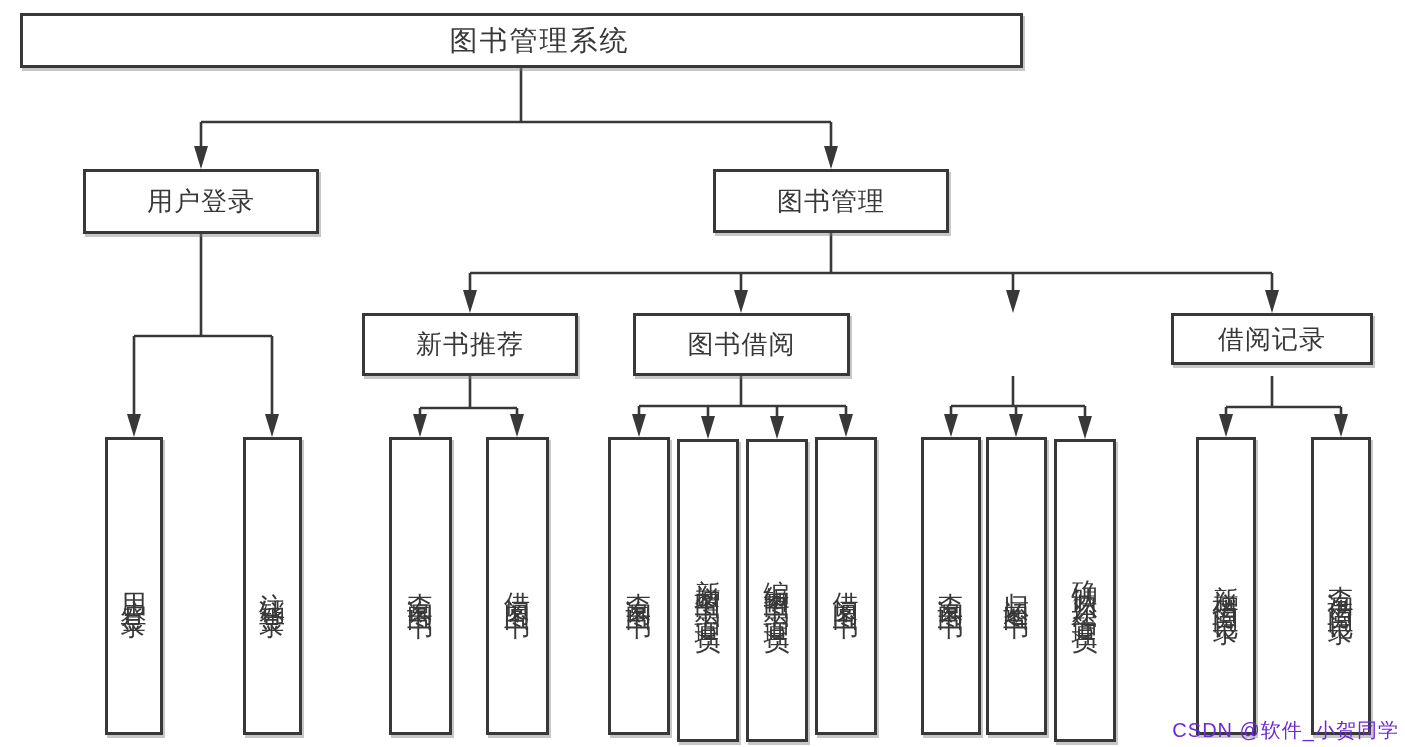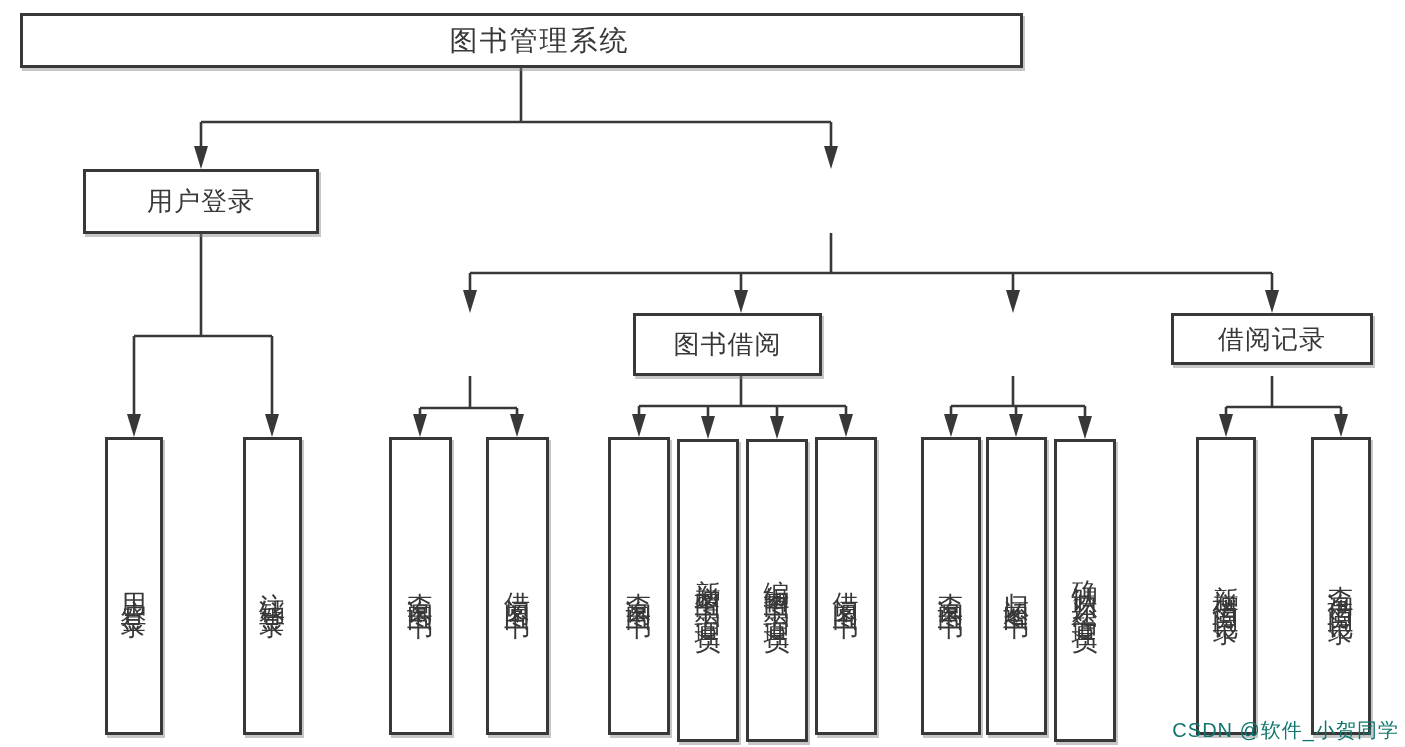--- a/index.html
+++ b/index.html
@@ -27,21 +27,21 @@
     text-orientation:mixed;
     font-size:26px;
     letter-spacing:7px;
     line-height:1;
     color:#383838;
   }
   .watermark{
     position:absolute;
     right:6px;bottom:3px;
     font-size:20px;
-    color:#0f766e;
+    color:#6d28d9;
     letter-spacing:1px;
     white-space:nowrap;
   }
 </style>
 </head>
 <body>
 
 <div class="canvas">
 
   <svg class="connectors" viewBox="0 0 1405 747" xmlns="http://www.w3.org/2000/svg">
@@ -84,22 +84,28 @@
     </g>
   </svg>
 
   <div class="node hnode rootnode" style="left:20px;top:13px;width:1003px;height:55px;">
     <span>图书管理系统</span>
   </div>
 
   <div class="node hnode" style="left:83px;top:169px;width:236px;height:65px;">
     <span>用户登录</span>
   </div>
+  <div class="node hnode" style="left:713px;top:169px;width:236px;height:64px;">
+    <span>图书管理</span>
+  </div>
 
-  <div class="node hnode" style="left:633px;top:313px;width:189px;height:63px;">
+  <div class="node hnode" style="left:362px;top:313px;width:216px;height:63px;">
+    <span>新书推荐</span>
+  </div>
+  <div class="node hnode" style="left:633px;top:313px;width:217px;height:63px;">
     <span>图书借阅</span>
   </div>
   <div class="node hnode" style="left:1171px;top:313px;width:202px;height:52px;">
     <span>借阅记录</span>
   </div>
 
   <div class="node vnode" style="left:105px;top:437px;width:58px;height:298px;">
     <span>用户登录</span>
   </div>
   <div class="node vnode" style="left:243px;top:437px;width:59px;height:298px;">

